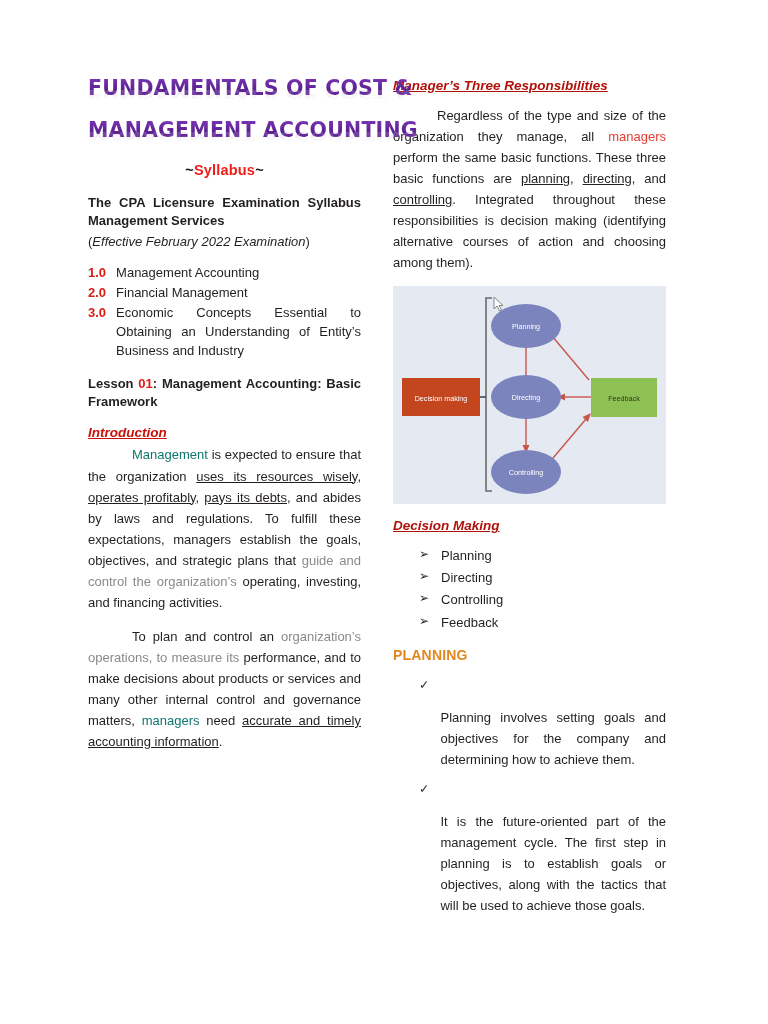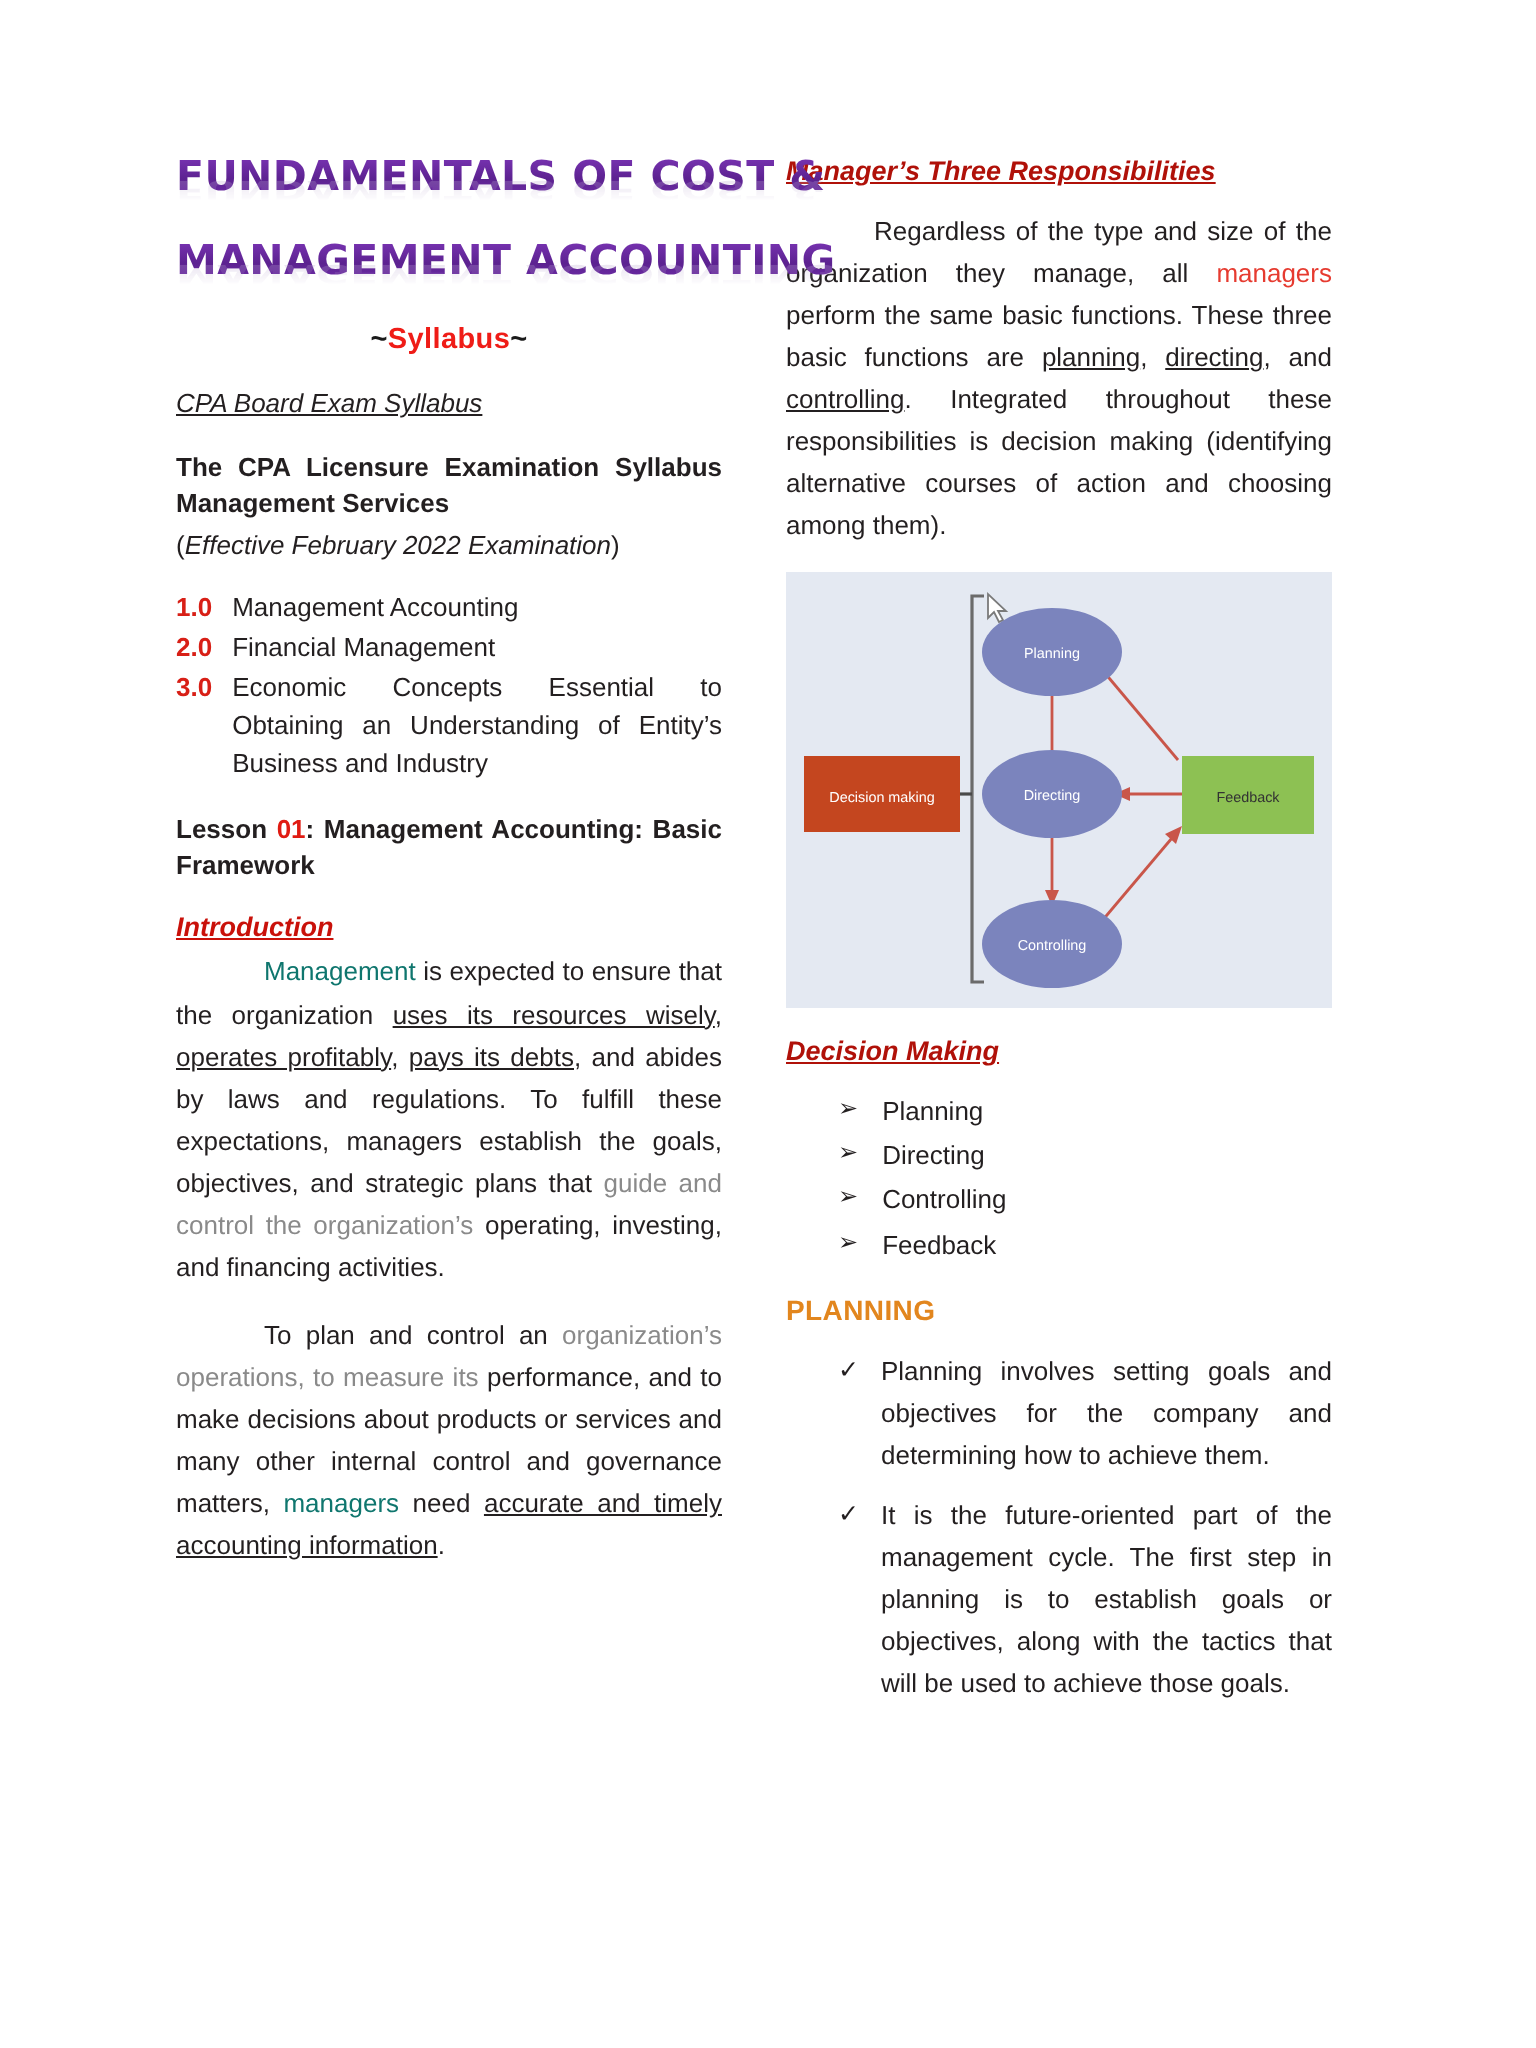--- a/index.html
+++ b/index.html
@@ -202,20 +202,21 @@
   }
   ul.check .bullet {
     flex: 0 0 auto;
     font-size: 12.5px;
     line-height: 1.62;
   }
   ul.check .ctxt {
     flex: 1 1 auto;
     text-align: justify;
     text-align-last: left;
+    margin-top: 32px;
   }
 
   
   .diagram-wrap {
     width: 273px;
     height: 218px;
     background: #e4e9f2;
     margin: 6px 0 14px 0;
     position: relative;
     overflow: hidden;
@@ -238,21 +239,20 @@
         <div class="title-line">
           <span class="txt">MANAGEMENT ACCOUNTING</span>
           <span class="refl">MANAGEMENT ACCOUNTING</span>
         </div>
       </div>
 
       <div class="prelims">
         <span class="tilde">~</span><span>Syllabus</span><span class="tilde">~</span>
       </div>
 
-      <div class="syllabus-head">CPA Board Exam Syllabus</div>
 
       <div class="bold-block">The CPA Licensure Examination Syllabus Management Services</div>
 
       <div class="effective"><span>(</span><em>Effective February 2022 Examination</em><span>)</span></div>
 
       <ol class="syllabus">
         <li>
           <span class="num">1.0</span>
           <span class="itxt">Management Accounting</span>
         </li>

